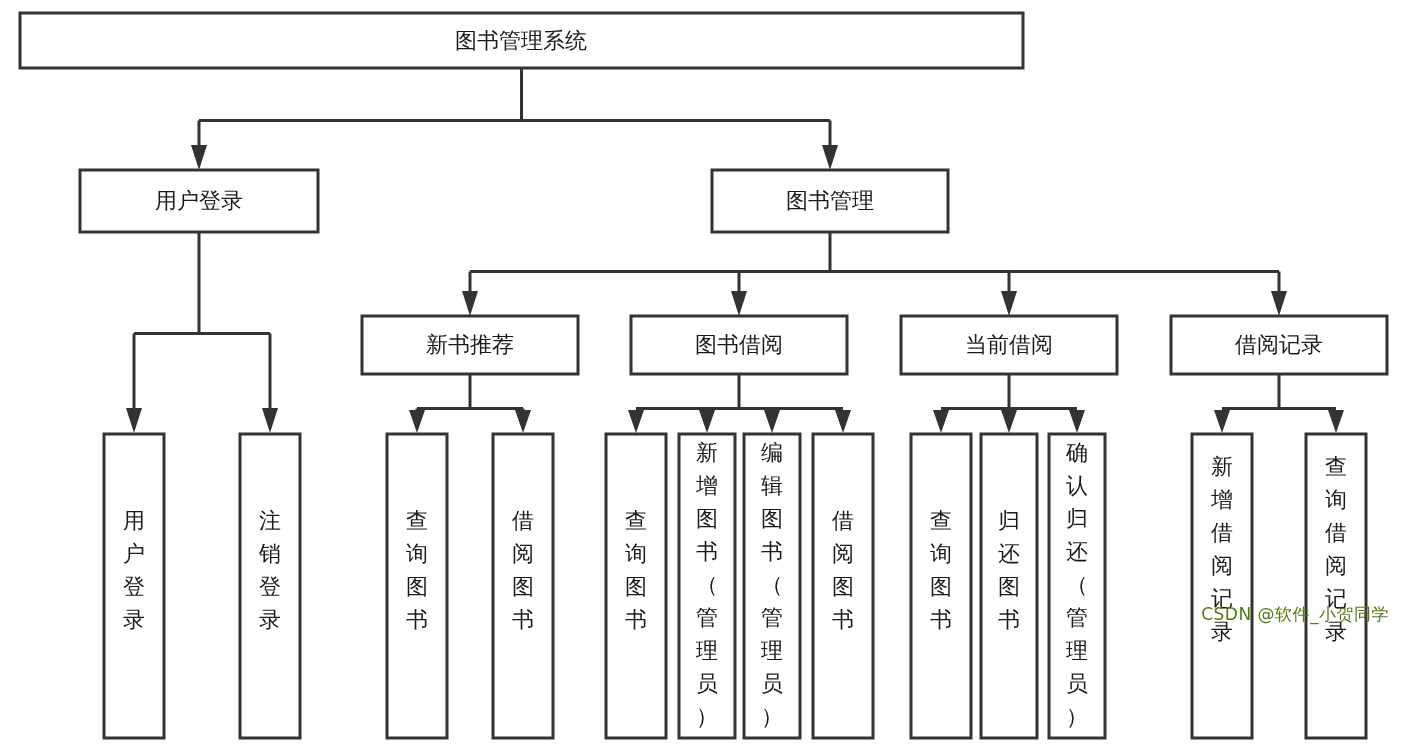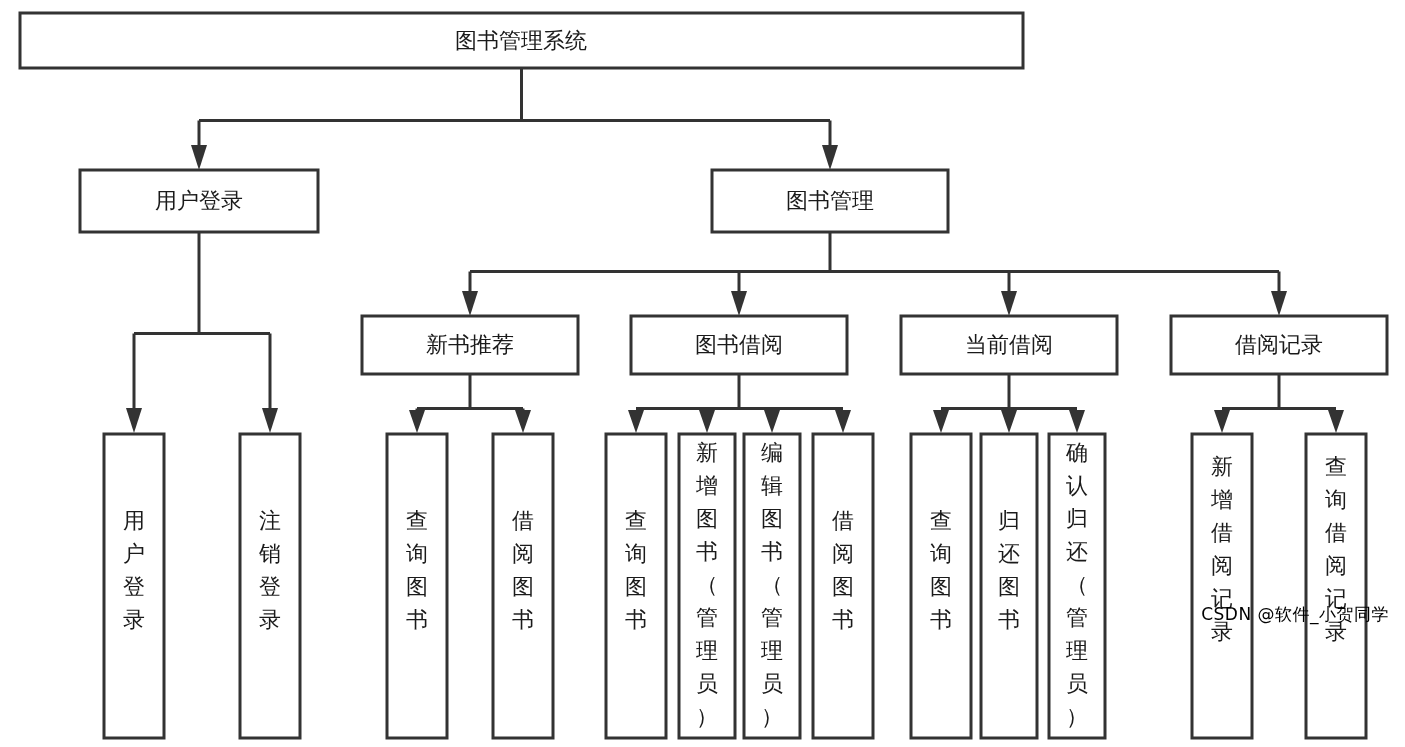--- a/index.html
+++ b/index.html
@@ -53,21 +53,21 @@
     font-size: 22px;
     fill: #1a1a1a;
     text-anchor: middle;
   }
   .watermark {
     position: absolute;
     right: 16px;
     bottom: 6px;
     font-family: "DejaVu Sans", "Liberation Sans", sans-serif;
     font-size: 17px;
-    color: #000000;
+    color: #4d7c0f;
     letter-spacing: 0.5px;
     white-space: nowrap;
     user-select: none;
   }
 </style>
 </head>
 <body>
 
 <div id="diagram-root">
   <svg class="flow" viewBox="0 0 1405 747" xmlns="http://www.w3.org/2000/svg">

